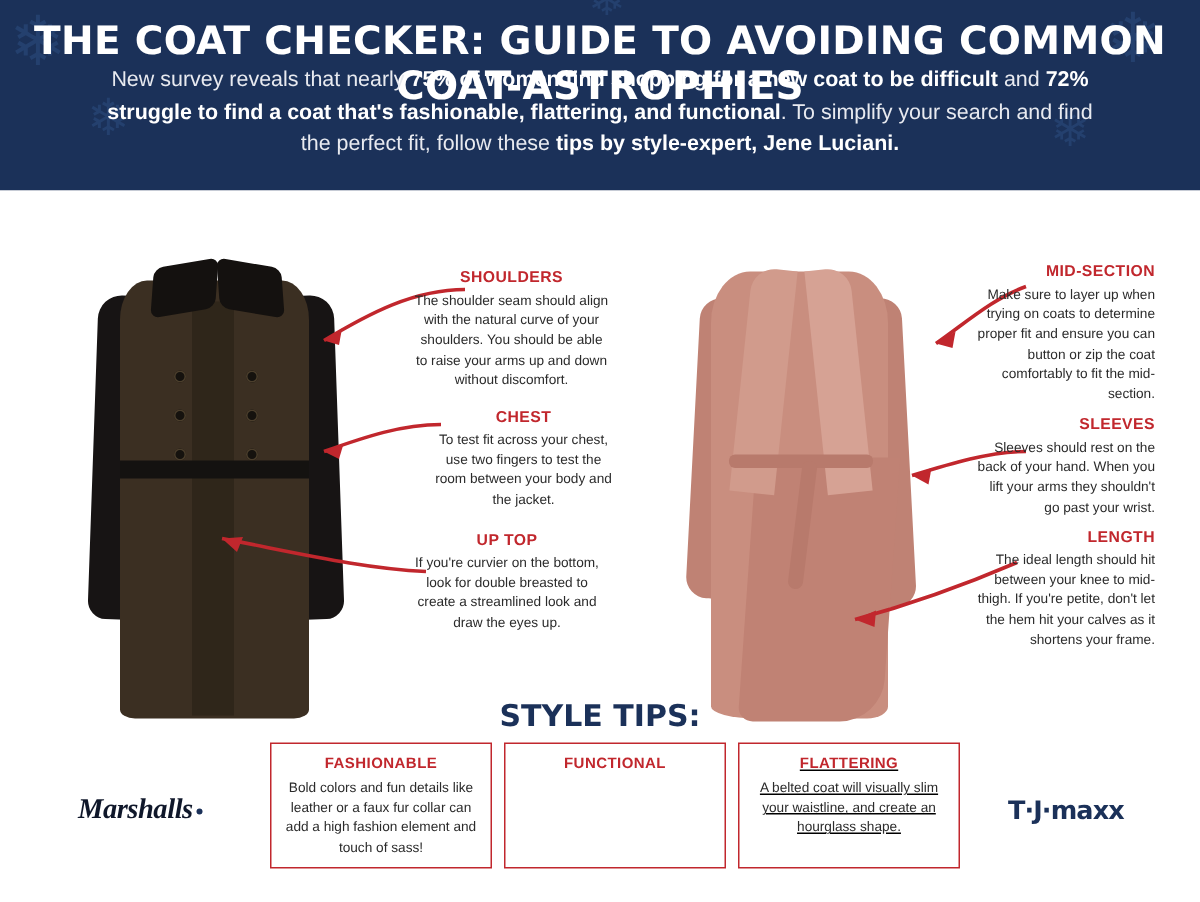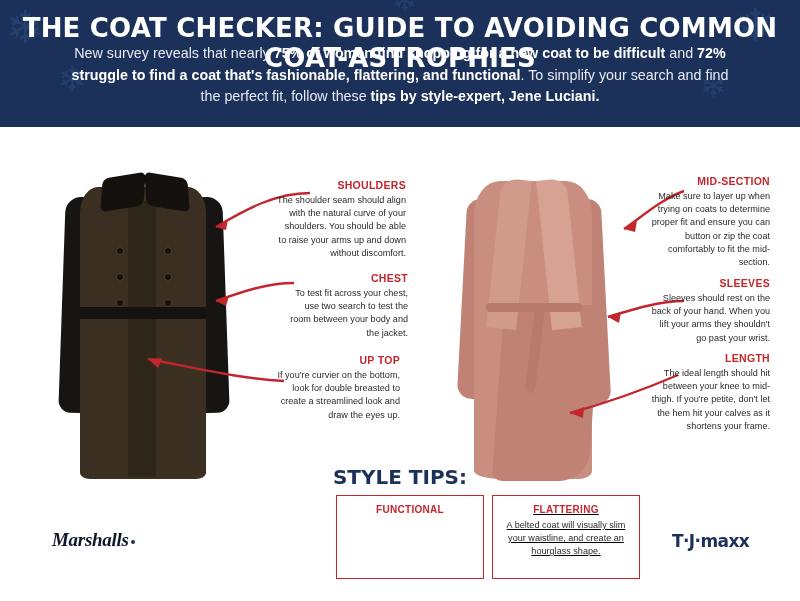--- a/index.html
+++ b/index.html
@@ -212,21 +212,21 @@
     font-weight: bold;
     font-size: 10.5px;
     letter-spacing: .3px;
     margin-bottom: 3px;
   }
   .callout .c-text {
     color: #2b2b2b;
     font-size: 9.1px;
     line-height: 1.45;
   }
-  .align-left  { text-align: right; }
+  .align-left  { text-align: center; }
   .align-right { text-align: right; }
 
   
   .arrow { position: absolute; }
 
   
   .style-tips-title {
     position: absolute;
     left: 0; top: 338px;
     width: 800px;
@@ -364,21 +364,21 @@
       <path d="M120,8 C92,20 56,34 12,46" stroke="#c1272d" stroke-width="2.4" fill="none"></path>
       <path d="M12,46 L26,40 L25,51 Z" fill="#c1272d"></path>
     </svg>
 
     <div class="callout align-left" style="left:276px; top:52px; width:130px;">
       <div class="c-title">SHOULDERS</div>
       <div class="c-text">The shoulder seam should align with the natural curve of your shoulders. You should be able to raise your arms up and down without discomfort.</div>
     </div>
     <div class="callout align-left" style="left:290px; top:145px; width:118px;">
       <div class="c-title">CHEST</div>
-      <div class="c-text">To test fit across your chest, use two search to test the room between your body and the jacket.</div>
+      <div class="c-text">To test fit across your chest, use two fingers to test the room between your body and the jacket.</div>
     </div>
     <div class="callout align-left" style="left:276px; top:227px; width:124px;">
       <div class="c-title">UP TOP</div>
       <div class="c-text">If you're curvier on the bottom, look for double breasted to create a streamlined look and draw the eyes up.</div>
     </div>
 
     <div class="callout align-right" style="left:648px; top:150px; width:122px;">
       <div class="c-title">SLEEVES</div>
       <div class="c-text">Sleeves should rest on the back of your hand. When you lift your arms they shouldn't go past your wrist.</div>
     </div>
@@ -386,20 +386,24 @@
       <div class="c-title">MID-SECTION</div>
       <div class="c-text">Make sure to layer up when trying on coats to determine proper fit and ensure you can button or zip the coat comfortably to fit the mid-section.</div>
     </div>
     <div class="callout align-right" style="left:646px; top:225px; width:124px;">
       <div class="c-title">LENGTH</div>
       <div class="c-text">The ideal length should hit between your knee to mid-thigh. If you're petite, don't let the hem hit your calves as it shortens your frame.</div>
     </div>
 
     <div class="style-tips-title">STYLE TIPS:</div>
 
+    <div class="tip-box" id="tip-0">
+      <div class="t-title">FASHIONABLE</div>
+      <div class="t-text">Bold colors and fun details like leather or a faux fur collar can add a high fashion element and touch of sass!</div>
+    </div>
     <div class="tip-box" id="tip-1">
       <div class="t-title">FUNCTIONAL</div>
     </div>
     <div class="tip-box" id="tip-2">
       <div class="t-title">FLATTERING</div>
       <div class="t-text">A belted coat will visually slim your waistline, and create an hourglass shape.</div>
     </div>
 
     <div class="logo-marshalls">
       <span>Marshalls</span><span class="dot"></span>

